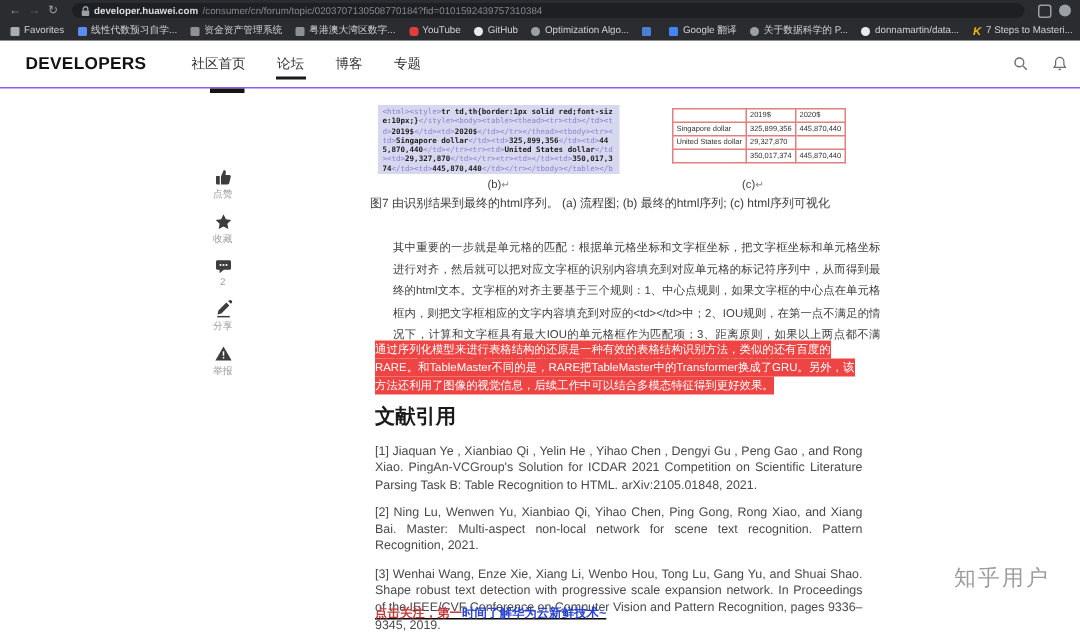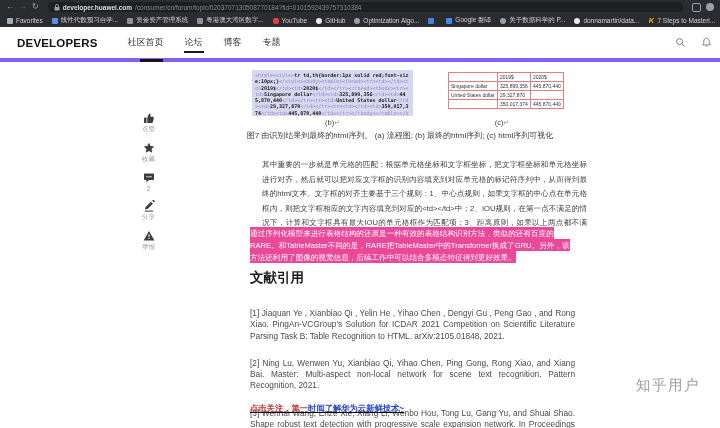--- a/index.html
+++ b/index.html
@@ -32,21 +32,21 @@
   .ic-gray{background:#8d9197;}
   .ic-youtube{background:#e23d3d;border-radius:2px;}
   .ic-github{background:#e8eaed;border-radius:50%;}
   .ic-globe{background:#9aa0a6;border-radius:50%;}
   .ic-google{background:#4285f4;}
   .ic-kaggle{background:none;}
   .ic-kaggle .bm-k{display:inline;color:#f5b50a;font-weight:bold;font-size:7.5px;line-height:6px;}
 
   
   .site-header{position:absolute;top:27px;left:0;right:0;height:31px;background:#fff;
-               border-bottom:4px solid #8b5cf6;display:flex;align-items:center;}
+               border-bottom:1px solid #8b5cf6;display:flex;align-items:center;}
   .logo{margin-left:17px;font-size:11.5px;font-weight:bold;color:#121212;letter-spacing:.2px;}
   .site-nav{display:flex;list-style:none;margin:0 0 0 28px;padding:0;gap:17px;}
   .site-nav li{position:relative;font-size:9px;color:#333;padding:9px 2px;cursor:default;}
   .site-nav li.active::after{content:"";position:absolute;left:1px;right:1px;bottom:5px;
                height:2px;background:#1a1a1a;}
   .hdr-icons{position:absolute;right:8px;top:0;height:31px;display:flex;align-items:center;gap:15px;}
 
   
   .rail{position:absolute;left:136px;top:112px;width:25px;display:flex;flex-direction:column;
         align-items:center;gap:8px;}
@@ -72,25 +72,25 @@
   .cap-b{left:252px;width:161px;}
   .cap-c{left:448px;width:108px;}
   .fig-caption{position:absolute;left:235px;top:130px;width:330px;text-align:center;
                font-size:8px;color:#3c3c3c;}
 
   
   .para1{position:absolute;left:250px;top:146px;width:325px;font-size:7.6px;line-height:14.6px;
          color:#3f3f3f;text-align:justify;margin:12px;}
   .hl-wrap{position:absolute;left:250px;top:227px;width:325px;font-size:7.6px;line-height:12.2px;
            margin:0;}
-  .hl{background:#ec4899;color:#fff;padding:1.5px 0;}
+  .hl{background:#ef4444;color:#fff;padding:1.5px 0;}
   .refs-title{position:absolute;left:250px;top:269px;margin:0;font-size:13.5px;font-weight:bold;
               color:#1a1a1a;}
   .refs{position:absolute;left:250px;top:292px;width:325px;}
-  .refs p{margin:16px 0 7px 0;font-size:8.3px;line-height:11.3px;color:#4a4a4a;text-align:justify;}
+  .refs p{margin:3px 0 7px 0;font-size:8.3px;line-height:11.3px;color:#4a4a4a;text-align:justify;}
   .follow{position:absolute;left:250px;top:403px;font-size:8.3px;font-weight:bold;
           text-decoration:underline;cursor:pointer;}
   .follow .r{color:#c23b3b;}
   .follow .b{color:#2743d0;}
   .watermark{position:absolute;left:636px;top:376px;font-size:14.5px;color:#9c9c9c;
              letter-spacing:1.5px;}
 </style>
 </head>
 <body>
 

